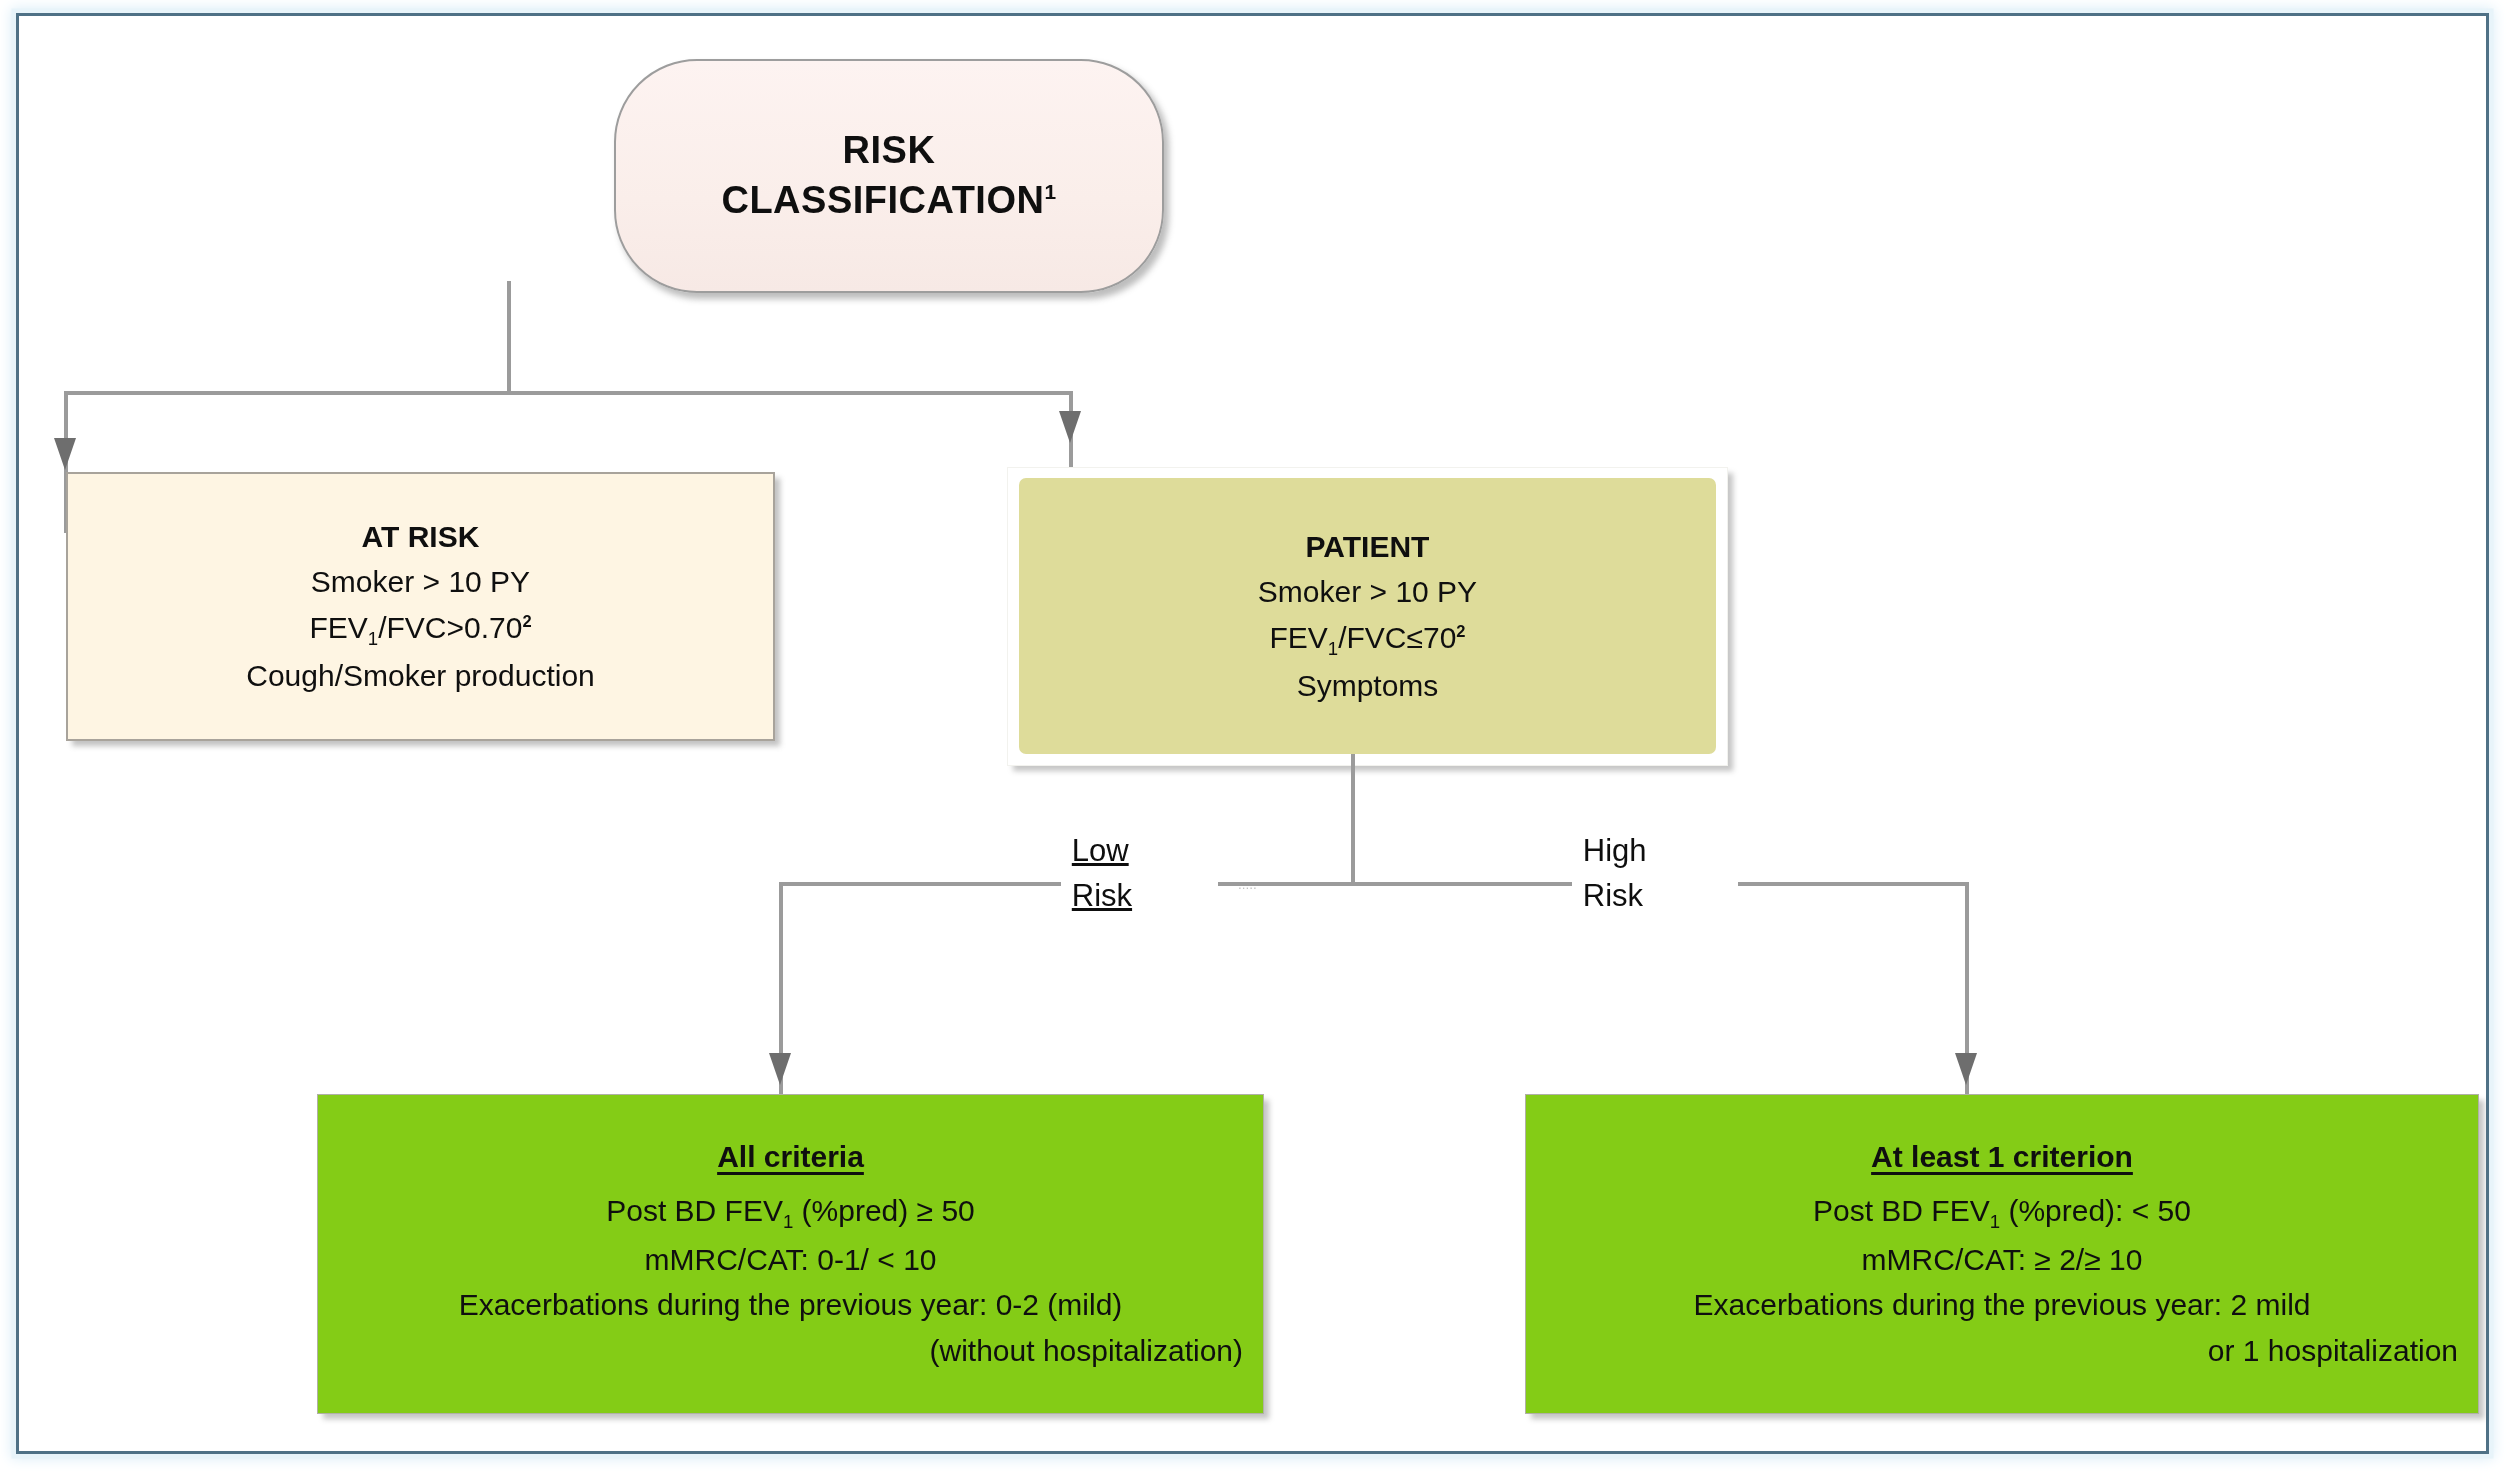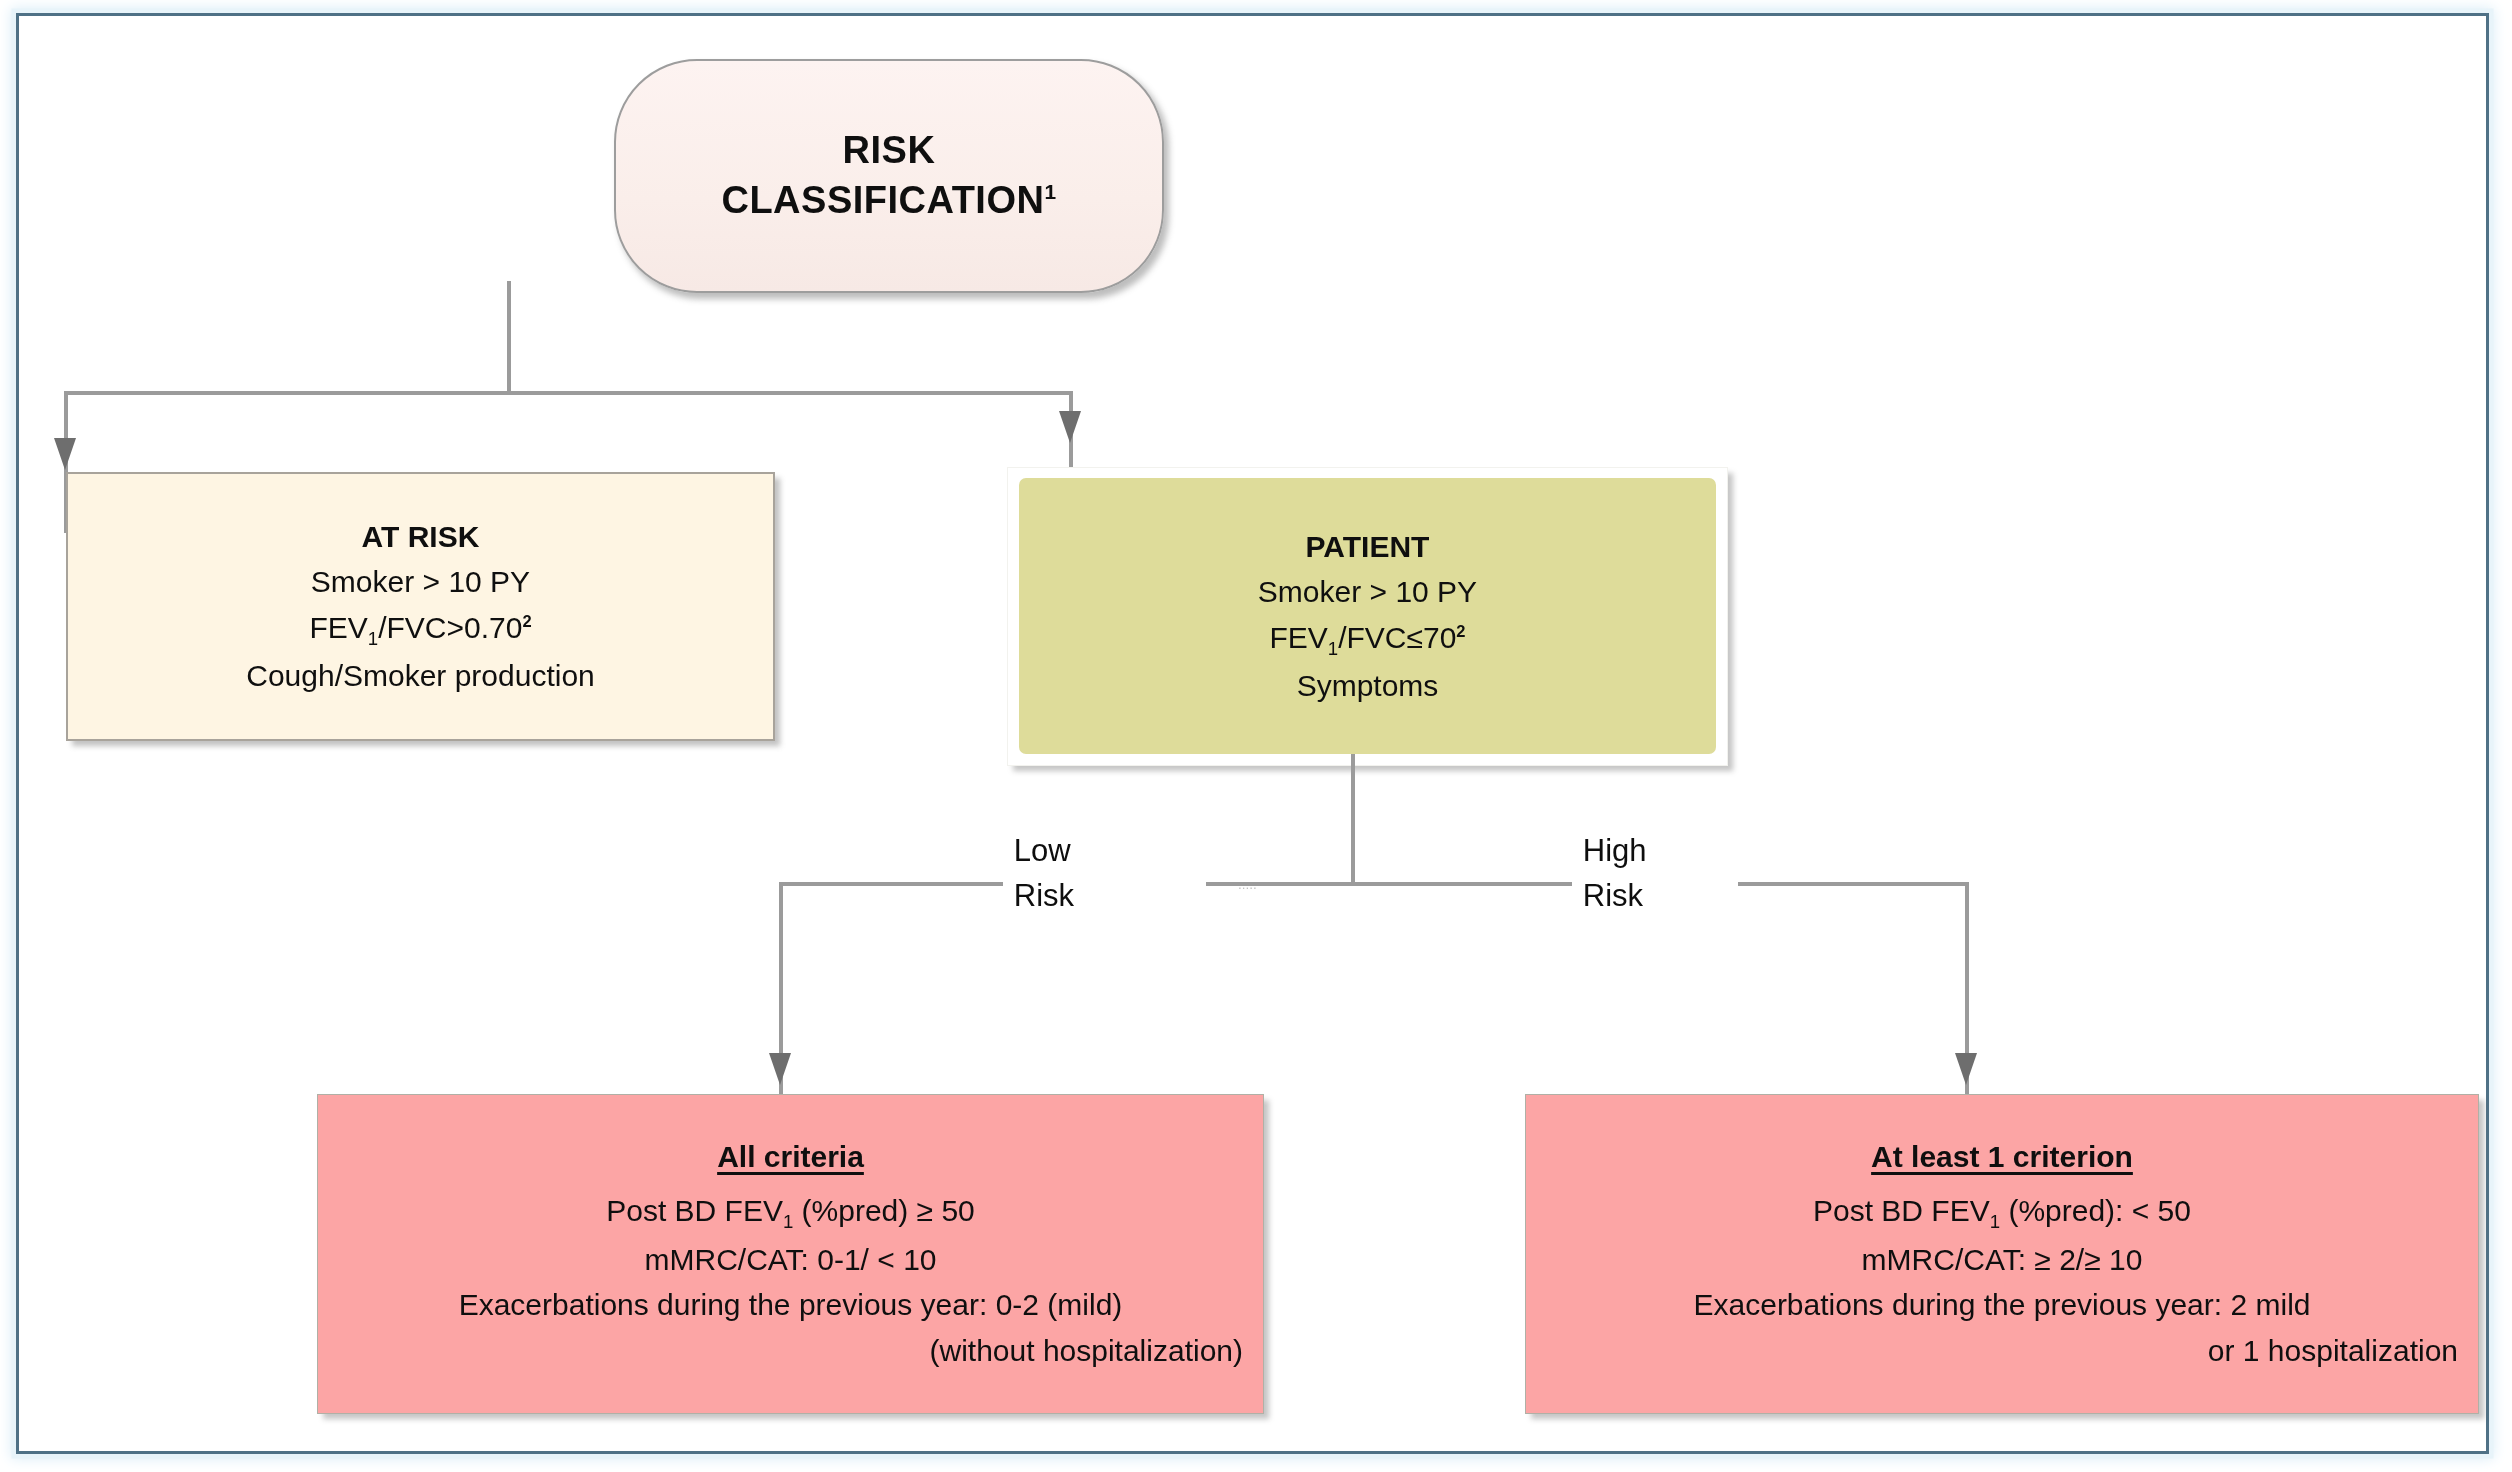--- a/index.html
+++ b/index.html
@@ -98,21 +98,21 @@
     flex-direction: column;
     align-items: center;
     justify-content: center;
     box-sizing: border-box;
     padding: 5.4px 9px;
     border-radius: 7px;
   }
 
   
   .node-green {
-    background: #fca5a5;
+    background: #84cc16;
     border: 1.8px solid #b0b0a6;
     box-shadow: 6.3px 6.3px 5.4px rgba(110,110,110,0.40);
     padding: 14.4px 20px;
   }
   #node-low-risk-criteria {
     left: 298px;
     top: 1078px;
     width: 947px;
     height: 320px;
   }
@@ -234,21 +234,21 @@
     <div class="conn conn-h" style="left:760px; top:866px; width:307px; height:4.5px;"></div>
     <div class="conn conn-h" style="left:1187px; top:866px; width:397px; height:4.5px;"></div>
     <div class="conn conn-h" style="left:1688px; top:866px; width:262px; height:4.5px;"></div>
 
     <div class="conn conn-v" style="left:760px; top:866px; width:3.6px; height:216px;"></div>
     <div class="arrowhead" style="left:750px; top:1037px;"></div>
 
     <div class="conn conn-v" style="left:1946px; top:866px; width:3.6px; height:216px;"></div>
     <div class="arrowhead" style="left:1936px; top:1037px;"></div>
 
-    <div class="risk-label" style="left:984px; top:812px; width:135px; height:122px;">
+    <div class="risk-label" style="left:1042px; top:812px; width:135px; height:122px;text-decoration:underline;">
       <div>Low</div>
       <div>Risk</div>
     </div>
     <div class="risk-label" style="left:1553px; top:812px; width:144px; height:122px;">
       <div>High</div>
       <div>Risk</div>
     </div>
 
     <div id="scan-artifact">.....</div>
 

